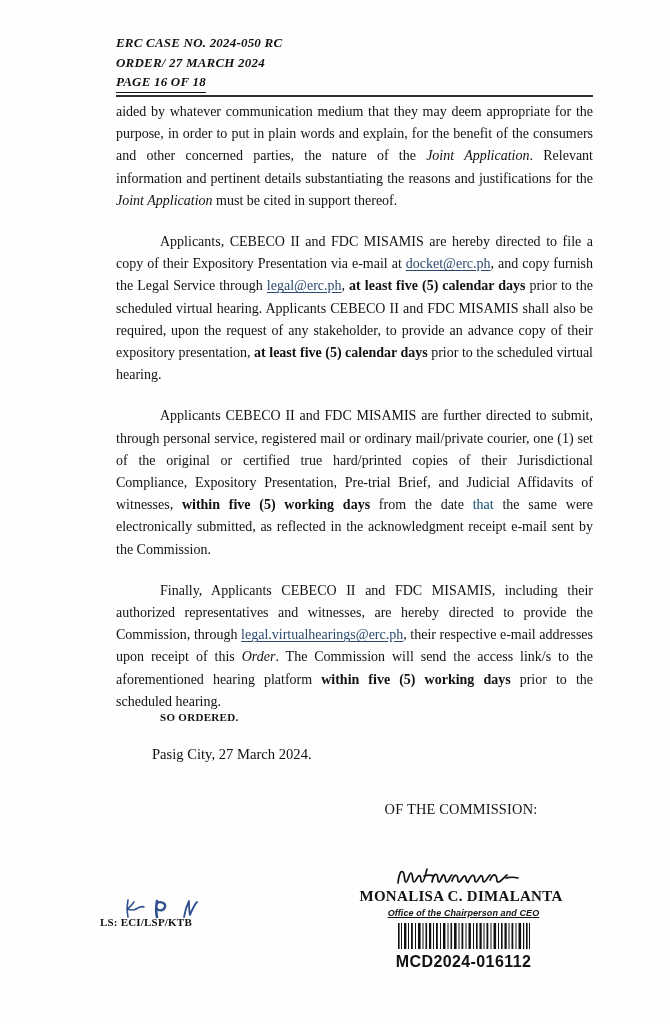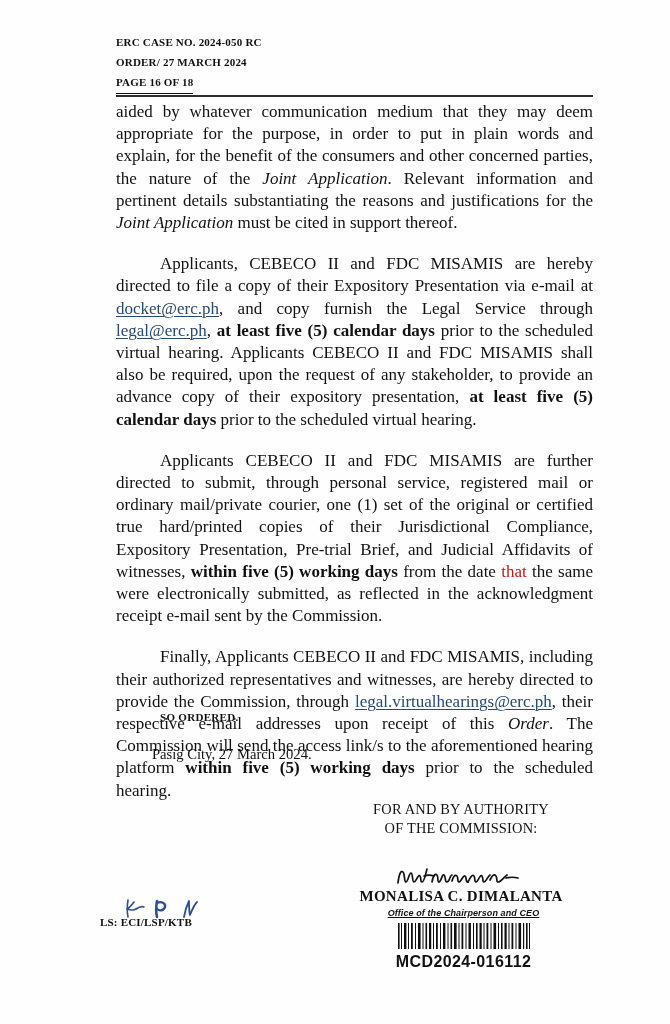--- a/index.html
+++ b/index.html
@@ -25,24 +25,25 @@
 
   
   .header {
     position: absolute;
     left: 116px;
     top: 33px;
     width: 480px;
   }
   .header-line {
     font-weight: bold;
-    font-size: 11px;
+    font-size: 13px;
     line-height: 19.5px;
     letter-spacing: 0.2px;
     white-space: nowrap;
+    font-style: italic;
   }
   .header-line.underlined {
     display: inline-block;
     border-bottom: 1.6px solid #111;
     padding-bottom: 0px;
   }
 
   .header-rule {
     position: absolute;
     left: 116px;
@@ -55,33 +56,33 @@
   
   .body-area {
     position: absolute;
     left: 116px;
     top: 101px;
     width: 477px;
   }
 
   p.para {
     margin: 0 0 19px 0;
-    font-size: 17px;
+    font-size: 14px;
     line-height: 22.2px;
     text-align: justify;
     text-justify: inter-word;
     hyphens: none;
   }
   p.para.indent {
     text-indent: 44px;
   }
 
   .ital { font-style: italic; }
   .bold { font-weight: bold; }
-  .faint { color: #b91c1c; }
+  .faint { color: #0c4a6e; }
 
   a.maillink,
   .maillink {
     color: #2b4a6f;
     text-decoration: underline;
     text-decoration-thickness: 1px;
     text-underline-offset: 1.5px;
   }
 
   
@@ -220,21 +221,20 @@
     <p class="para indent"><span>Applicants CEBECO II and FDC MISAMIS are further directed to submit, through personal service, registered mail or ordinary mail/private courier, one (1) set of the original or certified true hard/printed copies of their Jurisdictional Compliance, Expository Presentation, Pre-trial Brief, and Judicial Affidavits of witnesses, </span><span class="bold">within five (5) working days</span><span> from the date </span><span class="faint">that</span><span> the same were electronically submitted, as reflected in the acknowledgment receipt e-mail sent by the Commission.</span></p>
 
     <p class="para indent"><span>Finally, Applicants CEBECO II and FDC MISAMIS, including their authorized representatives and witnesses, are hereby directed to provide the Commission, through </span><a class="maillink" href="#">legal.virtualhearings@erc.ph</a><span>, their respective e-mail addresses upon receipt of this </span><span class="ital">Order</span><span>. The Commission will send the access link/s to the aforementioned hearing platform </span><span class="bold">within five (5) working days</span><span> prior to the scheduled hearing.</span></p>
 
   </div>
 
   <div class="so-ordered">SO ORDERED.</div>
   <div class="city-date">Pasig City, 27 March 2024.</div>
 
   <div class="authority">
-    <div>FOR AND BY AUTHORITY</div>
     <div>OF THE COMMISSION:</div>
   </div>
 
   <div class="signature-wrap">
     <svg class="sig-svg" width="150" height="26" viewBox="0 0 150 26" aria-hidden="true">
       <g fill="none" stroke="#111111" stroke-width="1.7" stroke-linecap="round" stroke-linejoin="round">
         <path d="M12 19 C13 10, 15 6, 17 8 C19 10, 18 18, 20 18 C22 18, 23 9, 25 9 C27 9, 26 18, 28 18 C30 18, 32 10, 34 12 C35.5 13.5, 34 18, 36 18 C38.5 18, 40 8, 41 5"></path>
         <path d="M38 12 C41 11, 45 11, 48 12"></path>
         <path d="M46 18 C47 12, 49 9, 51 11 C52.5 12.5, 51 18, 53 18 C55 18, 56 10, 58 11 C60 12, 58.5 18, 61 18 C63.5 18, 64 11, 66 11"></path>
         <path d="M66 17 C67 13, 69 10, 71 12 C72.5 13.5, 71 18, 73 18 C75 18, 77 11, 79 12 C81 13, 79 18, 82 18"></path>

